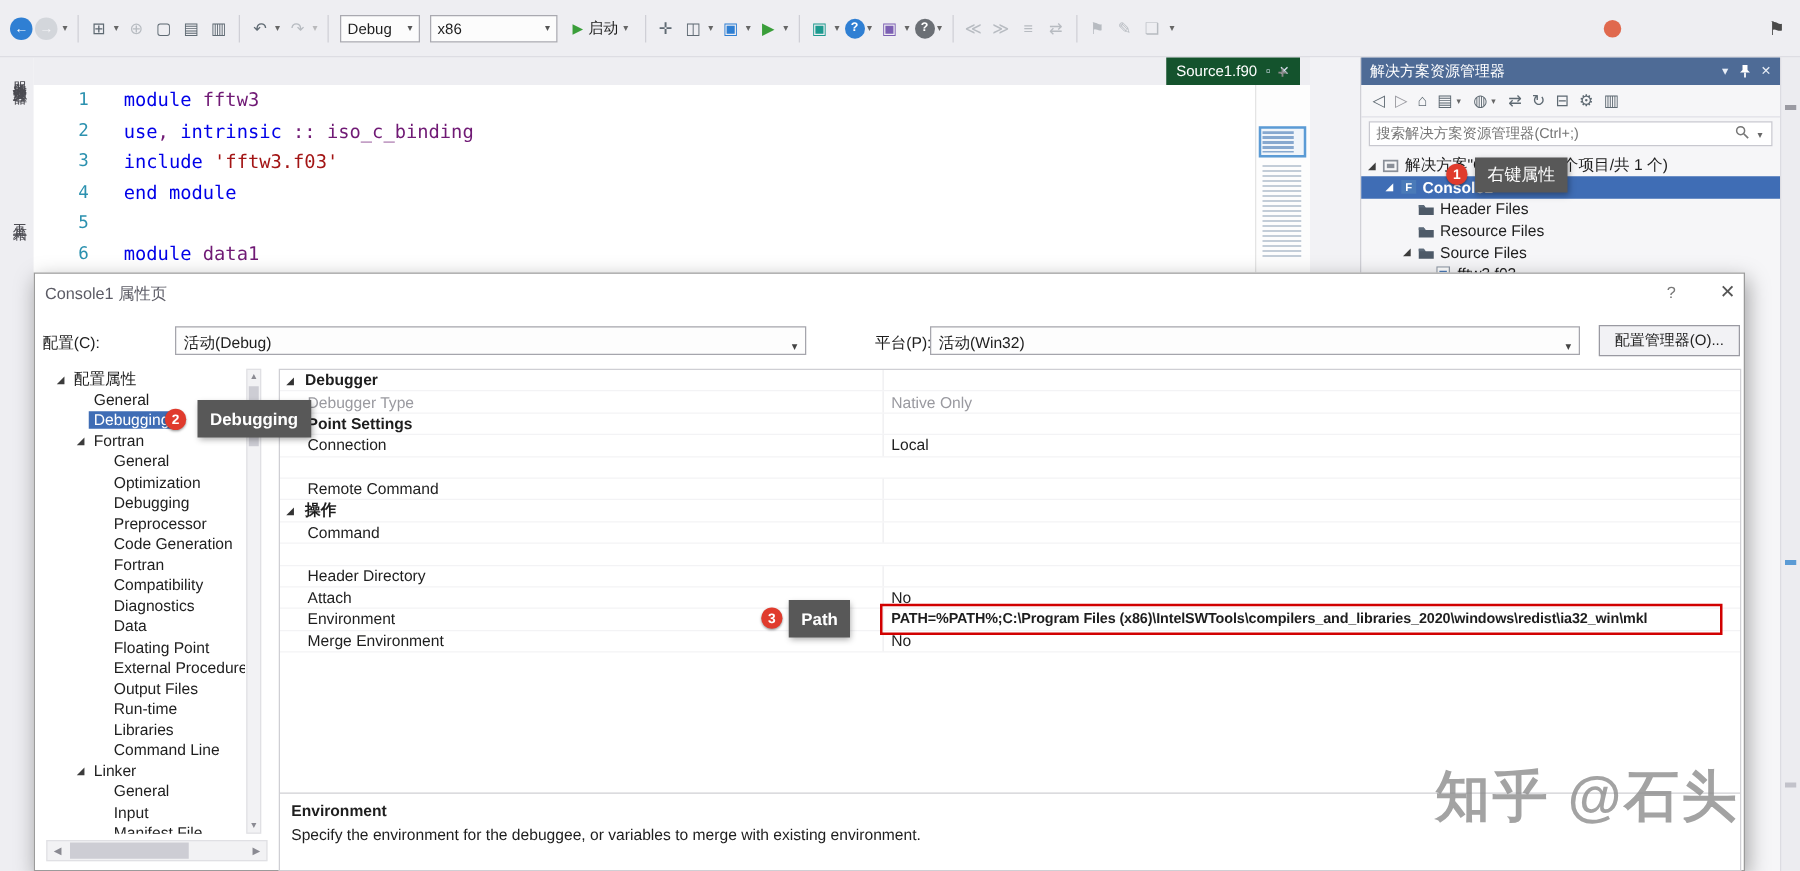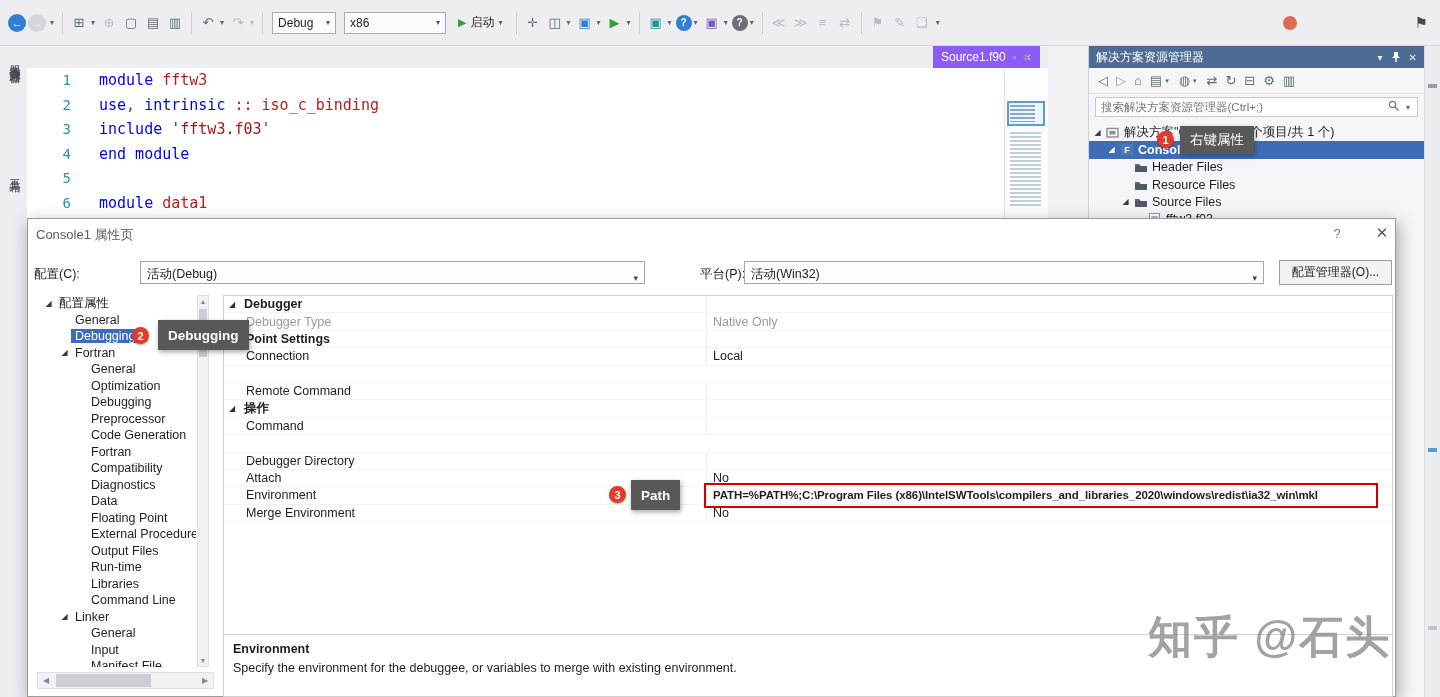--- a/index.html
+++ b/index.html
@@ -30,26 +30,26 @@
   #toolbar-right{display:flex;align-items:center;padding-right:12px}
   .notif-dot{width:14px;height:14px;border-radius:50%;background:#e0694e;margin-right:118px}
   .flag-icon{color:#4a4a4a;font-size:15px}
 
   
   #left-strip{position:absolute;left:0;top:46px;width:27px;height:651px;background:#eeeef2}
   .vtab{writing-mode:vertical-rl;text-orientation:upright;font-size:11.5px;color:#4b4b52;letter-spacing:1px;position:absolute;left:7px}
 
   
   #tabstrip{position:absolute;left:27px;top:46px;width:1061px;height:22px;background:#eeeef2}
-  #doc-tab{position:absolute;left:906px;top:0;height:22px;background:#8b5cf6;color:#fff;display:flex;align-items:center;gap:7px;padding:0 8px;font-size:12px}
+  #doc-tab{position:absolute;left:906px;top:0;height:22px;background:#14532d;color:#fff;display:flex;align-items:center;gap:7px;padding:0 8px;font-size:12px}
   .doc-tab-ico{font-size:10px;color:#dbe4f2;display:flex;align-items:center}
   #editor{position:absolute;left:27px;top:68px;width:977px;height:150px;background:#fff;overflow:hidden}
   .code-line{height:24.5px;line-height:24.5px;display:flex;white-space:pre;font-family:"DejaVu Sans Mono","Liberation Mono",monospace;font-size:15px}
   .ln{width:72px;text-align:right;padding-right:28px;color:#2b91af;font-size:14px}
-  .kw{color:#0000e8}.str{color:#a31515}.pl{color:#b91c1c}
+  .kw{color:#0000e8}.str{color:#a31515}.pl{color:#701a75}
 
   
   #minimap-move{position:absolute;left:1004px;top:46px;width:44px;height:22px;display:flex;align-items:center;justify-content:center;color:#8a8a8a;font-weight:bold;font-size:13px}
   #minimap{position:absolute;left:1004px;top:68px;width:44px;height:150px;background:#fdfdfd;border-left:1px solid #e4e4e4}
   .mm-viewport{position:absolute;left:2px;top:33px;width:38px;height:25px;border:2px solid #5b9bd5;background:rgba(91,155,213,.08)}
   .mm-lines-blue{position:absolute;left:5px;top:37px;width:25px;height:17px;background:repeating-linear-gradient(to bottom,#86a8cf 0 2px,transparent 2px 4px)}
   .mm-lines-gray{position:absolute;left:5px;top:64px;width:31px;height:76px;background:repeating-linear-gradient(to bottom,#c3cdd8 0 2px,transparent 2px 4px)}
   #gap{position:absolute;left:1048px;top:46px;width:40px;height:172px;background:#f2f2f5}
 
   
@@ -568,21 +568,21 @@
         <div class="pg-row row">
           <div class="pg-name">
             <span>Command</span>
           </div>
         </div>
         <div class="pg-row row">
           <div class="pg-val"></div>
         </div>
         <div class="pg-row row">
           <div class="pg-name">
-            <span>Debugger Directory</span>
+            <span>Header Directory</span>
           </div>
           <div class="pg-val"></div>
         </div>
         <div class="pg-row row">
           <div class="pg-name">
             <span>Attach</span>
           </div>
           <div class="pg-val">No</div>
         </div>
         <div class="pg-row row">

